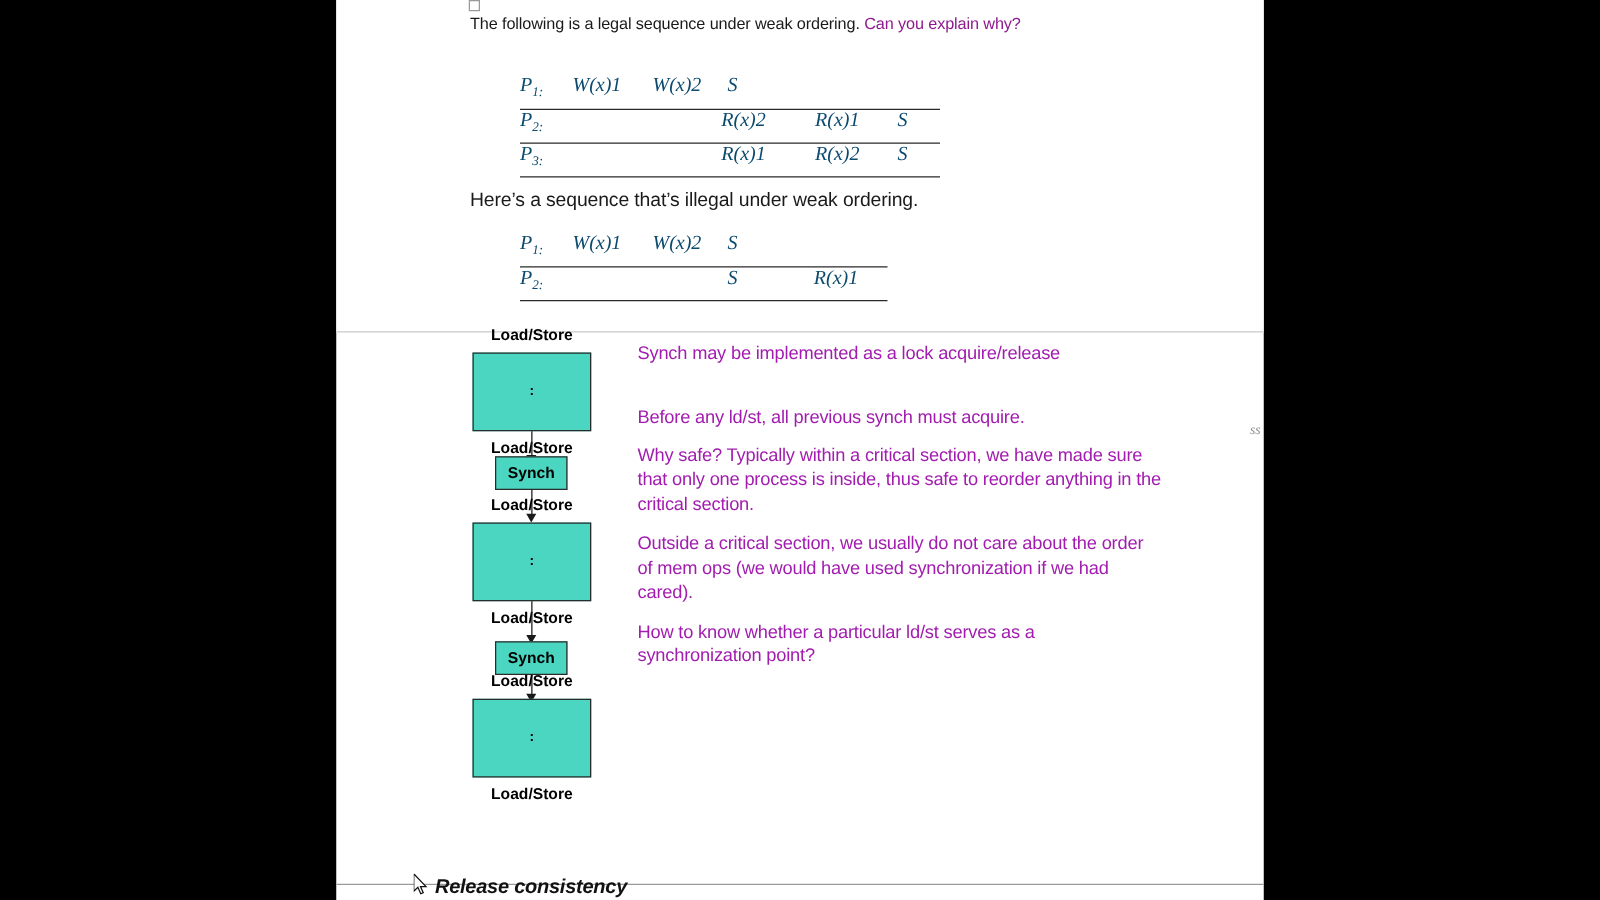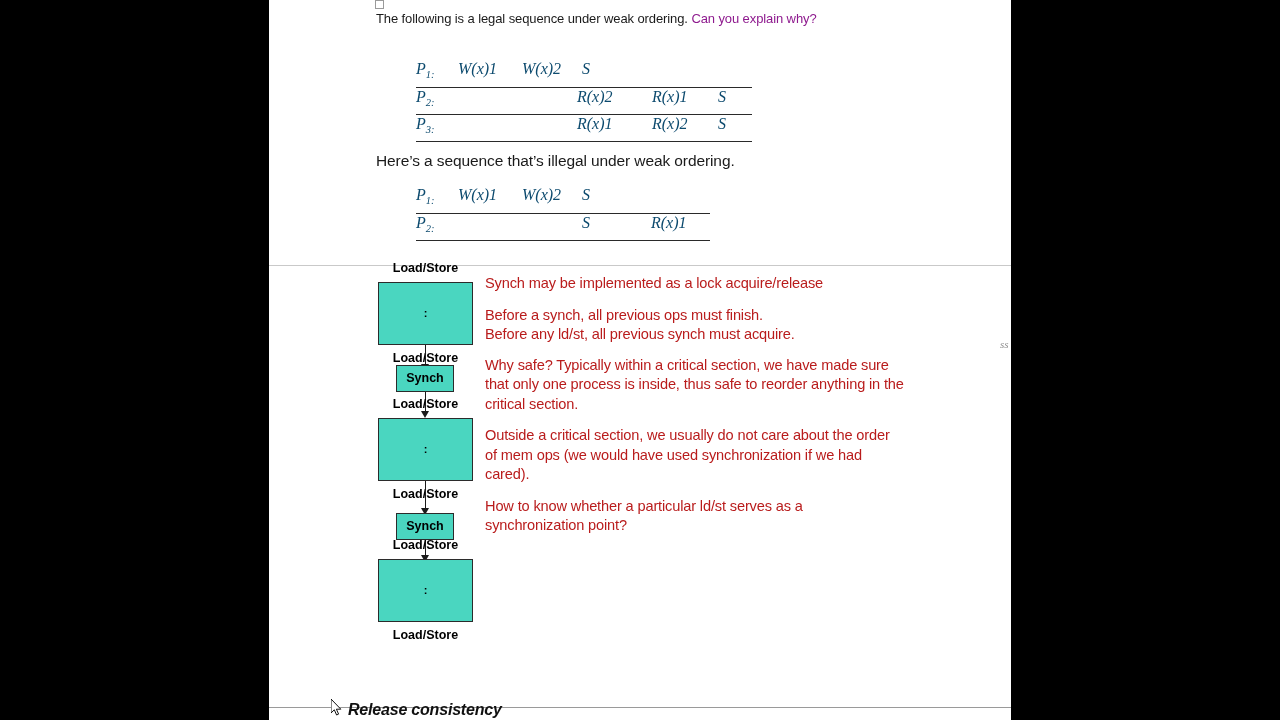--- a/index.html
+++ b/index.html
@@ -156,24 +156,24 @@
     width: 0;
     height: 0;
     border-left: 4px solid transparent;
     border-right: 4px solid transparent;
     border-top: 7px solid #1a1a1a;
   }
 
   
   .notes {
     position: absolute;
-    left: 216px;
+    left: 241px;
     top: 274px;
     width: 420px;
-    color: #b91c1c;
+    color: #a21caf;
     font-size: 14.6px;
     line-height: 19.5px;
     letter-spacing: -0.15px;
   }
   .notes p {
     margin: 0 0 12px 0;
   }
   .notes p.tight {
     margin-bottom: 11px;
   }
@@ -361,21 +361,21 @@
       <div class="fbox" style="left:0px; top:277px; width:95px; height:63px;">
         <span>Load/Store</span>
         <span class="colon">:</span>
         <span>Load/Store</span>
       </div>
     </div>
 
     <div class="notes">
       <p>Synch may be implemented as a lock acquire/release</p>
       <p class="tight">
-        <span>Before a synch, all previous ops must finish.</span><br>
+        <br>
         <span>Before any ld/st, all previous synch must acquire.</span>
       </p>
       <p>Why safe? Typically within a critical section, we have made sure that only one process is inside, thus safe to reorder anything in the critical section.</p>
       <p>Outside a critical section, we usually do not care about the order of mem ops (we would have used synchronization if we had cared).</p>
       <p>How to know whether a particular ld/st serves as a synchronization point?</p>
     </div>
 
     <div class="edge-notes">ss
 R
 ss

